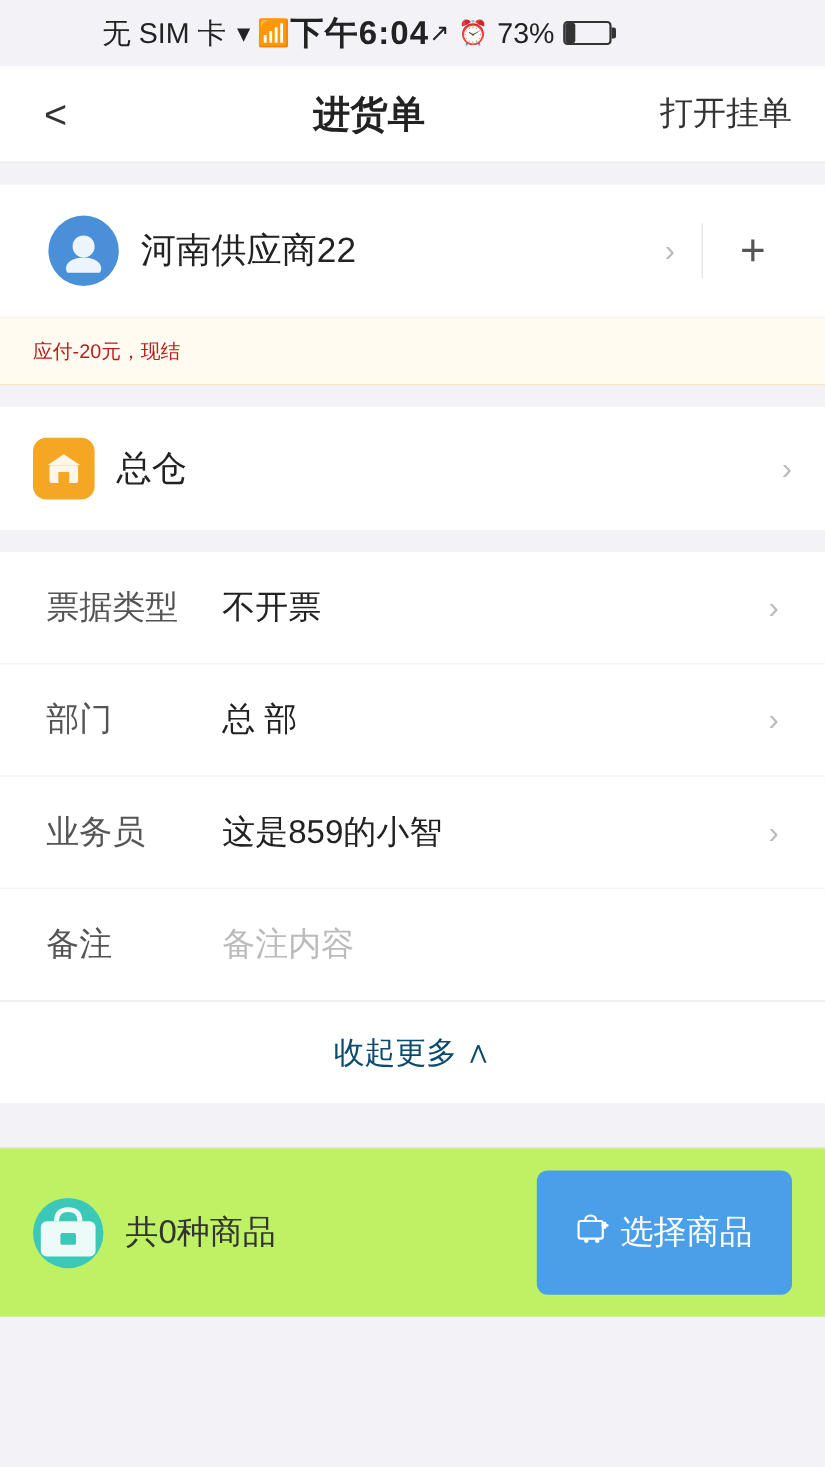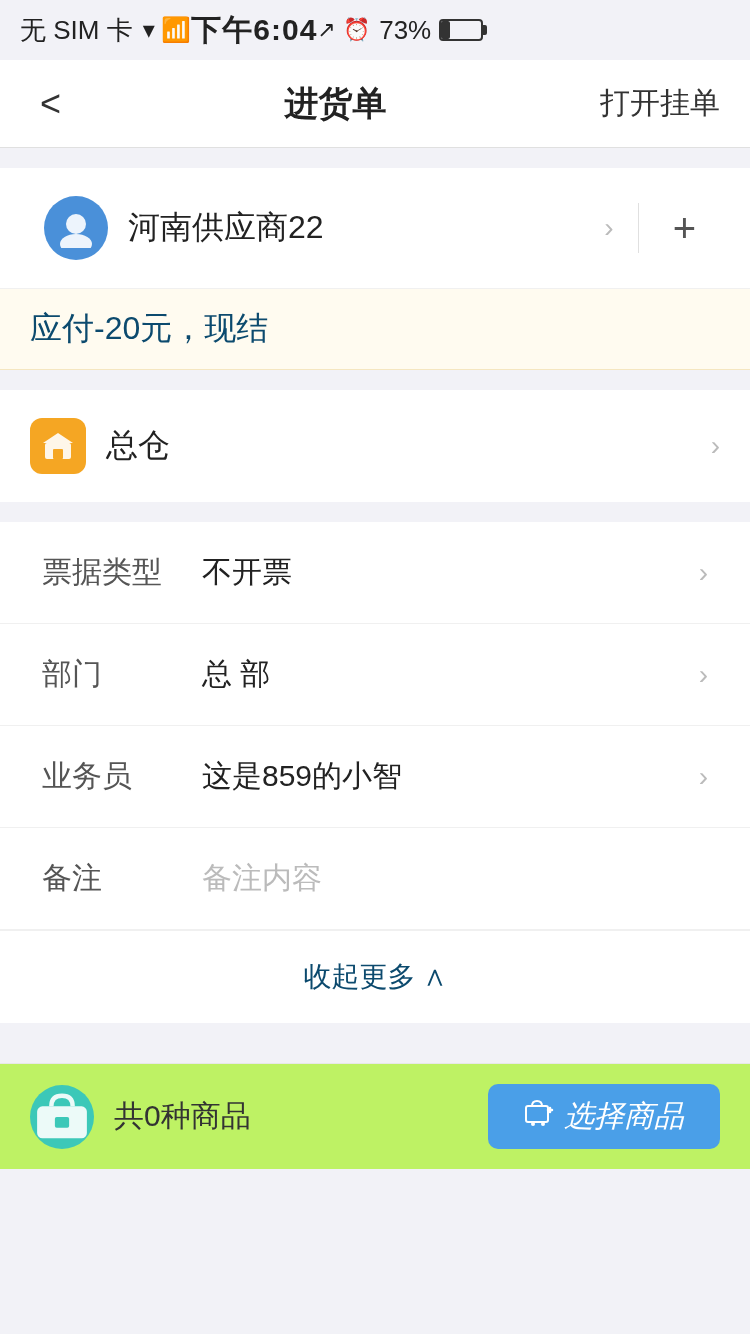--- a/index.html
+++ b/index.html
@@ -13,21 +13,21 @@
       color: #222;
     }
 
     
     .status-bar {
       width: 649px;
       height: 60px;
       background: #f2f2f7;
       display: flex;
       align-items: center;
-      justify-content: flex-start;
+      justify-content: center;
       padding: 0 20px;
       font-size: 26px;
       font-weight: 500;
     }
     .status-left { display: flex; align-items: center; gap: 10px; }
     .status-center { font-size: 30px; font-weight: 600; letter-spacing: 1px; }
     .status-right { display: flex; align-items: center; gap: 8px; font-size: 26px; }
     .wifi-icon { font-size: 24px; }
     .battery {
       width: 44px;
@@ -137,22 +137,22 @@
       font-size: 40px;
       color: #555;
       cursor: pointer;
       padding: 0 10px;
     }
 
     
     .notice-banner {
       background: #fffbf0;
       padding: 18px 30px;
-      font-size: 32px;
-      color: #0c4a6e;
+      font-size: 18px;
+      color: #b91c1c;
       border-bottom: 1px solid #f5e6c0;
     }
 
     
     .group-gap {
       height: 20px;
       background: #f2f2f7;
     }
 
     
@@ -245,27 +245,26 @@
     .product-count {
       flex: 1;
       font-size: 30px;
       color: #333;
     }
     .select-btn {
       background: #4a9fe8;
       color: #fff;
       border: none;
       border-radius: 10px;
-      padding: 12px 36px;
+      padding: 36px 36px;
       font-size: 30px;
       cursor: pointer;
       display: flex;
       align-items: center;
       gap: 10px;
-      font-style: italic;
     }
   </style>
 </head>
 <body>
 
 <div class="status-bar">
   <div class="status-left">
     <span>无 SIM 卡</span>
     <span class="wifi-icon">▾ 📶</span>
   </div>

